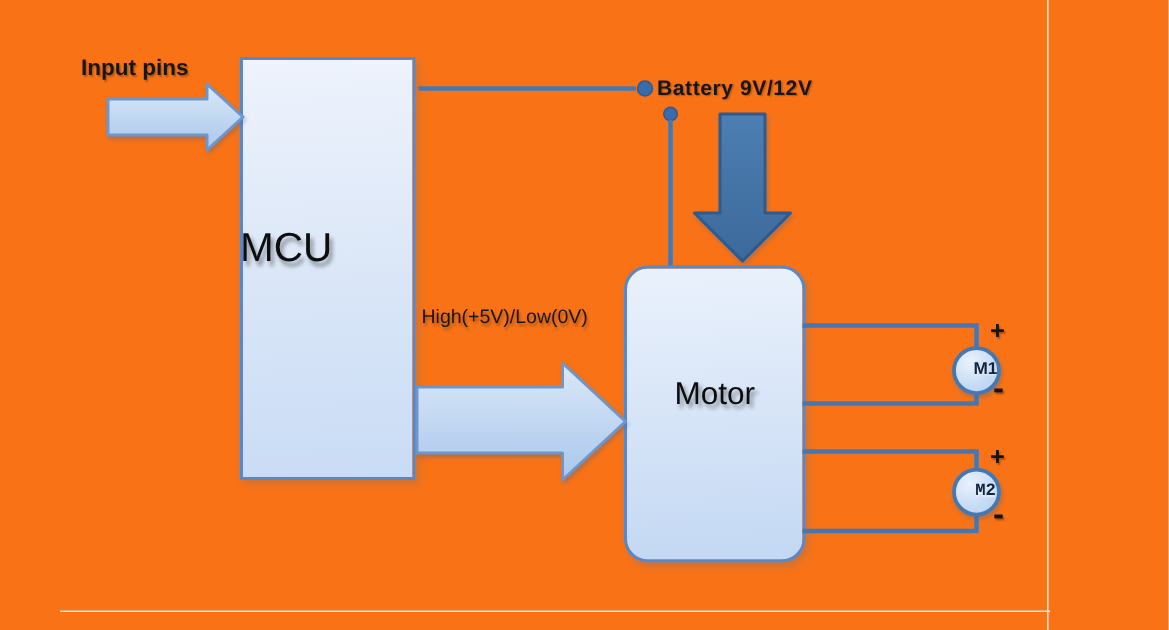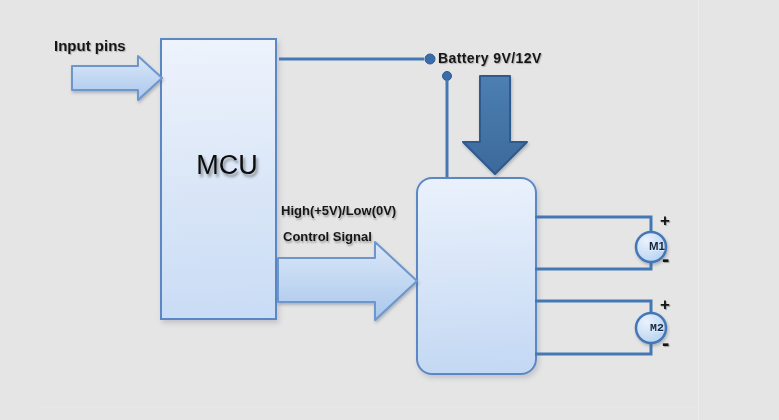--- a/index.html
+++ b/index.html
@@ -4,21 +4,21 @@
 <style>
   html,body{margin:0;padding:0;}
   body{
     font-family:"Liberation Sans", sans-serif;
     background:#ffffff;
     -webkit-font-smoothing:antialiased;
   }
   .stage{
     position:relative;
     width:779px;height:420px;
-    background:#e5e5e5;
+    background:#f97316;
     overflow:hidden;
   }
   .abs{position:absolute;}
   
   .seam-v{left:698px;top:0;width:1px;height:420px;background:#ededed;}
   .seam-h{left:40px;top:407px;width:660px;height:1px;background:#e7e7e7;}
 
   
   .block{
     border:2px solid #5b87c5;
@@ -27,23 +27,23 @@
     box-sizing:border-box;
   }
   .mcu-block{left:160px;top:38px;width:117px;height:282px;}
   .driver-block{left:416px;top:177px;width:121px;height:198px;border-radius:16px;
     background:linear-gradient(178deg,#eaf1fc 0%,#d9e6f8 45%,#c3d8f3 100%);}
 
   
   .label{color:#161616;white-space:nowrap;}
   .lbl-input{left:54px;top:37px;font-size:15px;font-weight:bold;text-shadow:1px 1px 1px rgba(0,0,0,0.25);}
   .lbl-battery{left:438px;top:50px;font-size:14px;font-weight:bold;letter-spacing:0.4px;text-shadow:1px 1px 1px rgba(0,0,0,0.25);}
-  .lbl-hl{left:281px;top:203px;font-size:13px;font-weight:bold;text-shadow:1px 2px 2px rgba(0,0,0,0.3);}
+  .lbl-hl{left:281px;top:203px;font-size:13px;font-weight:normal;text-shadow:1px 2px 2px rgba(0,0,0,0.3);}
   .lbl-cs{left:283px;top:229px;font-size:13px;font-weight:bold;text-shadow:1px 2px 2px rgba(0,0,0,0.3);}
-  .lbl-mcu{left:160px;top:150px;width:134px;text-align:center;font-size:27px;color:#0d0d0d;
+  .lbl-mcu{left:160px;top:150px;width:134px;text-align:left;font-size:27px;color:#0d0d0d;
     text-shadow:2px 3px 3px rgba(0,0,0,0.4);}
   .lbl-driver{left:416px;top:249px;width:121px;text-align:center;font-size:21px;line-height:28px;color:#0d0d0d;
     text-shadow:2px 3px 3px rgba(0,0,0,0.4);}
   .lbl-title{left:0;top:383px;width:748px;text-align:center;font-size:19px;font-weight:bold;color:#000;}
   .lbl-motor{width:42px;text-align:center;font-size:11.5px;font-weight:bold;color:#10243f;text-shadow:0 1px 1px rgba(255,255,255,0.6);}
   .m1-id{left:636px;top:240px;}
   .m2-id{left:636px;top:321px;font-family:Liberation Mono, monospace;}
   .sign{font-weight:bold;color:#141414;text-shadow:1px 1px 1px rgba(0,0,0,0.3);}
   .plus-m1{left:660px;top:211px;font-size:17px;}
   .minus-m1{left:662px;top:246px;font-size:22px;}
@@ -100,23 +100,23 @@
     <circle class="shape" cx="651" cy="328" r="15" fill="url(#gradMotor)" stroke="#4478b4" stroke-width="2.5"></circle>
   </svg>
 
   <div class="abs label lbl-input">Input pins</div>
 
   <div class="abs label lbl-battery">Battery 9V/12V</div>
 
   <div class="abs label lbl-mcu">MCU</div>
 
   <div class="abs label lbl-hl">High(+5V)/Low(0V)</div>
-  <div class="abs label lbl-cs">Control Signal</div>
 
   <div class="abs lbl-driver">
+    <div>Motor</div>
   </div>
 
   <div class="abs lbl-motor m1-id">M1</div>
   <div class="abs lbl-motor m2-id">M2</div>
 
   <div class="abs sign plus-m1">+</div>
   <div class="abs sign minus-m1">-</div>
   <div class="abs sign plus-m2">+</div>
   <div class="abs sign minus-m2">-</div>
 

